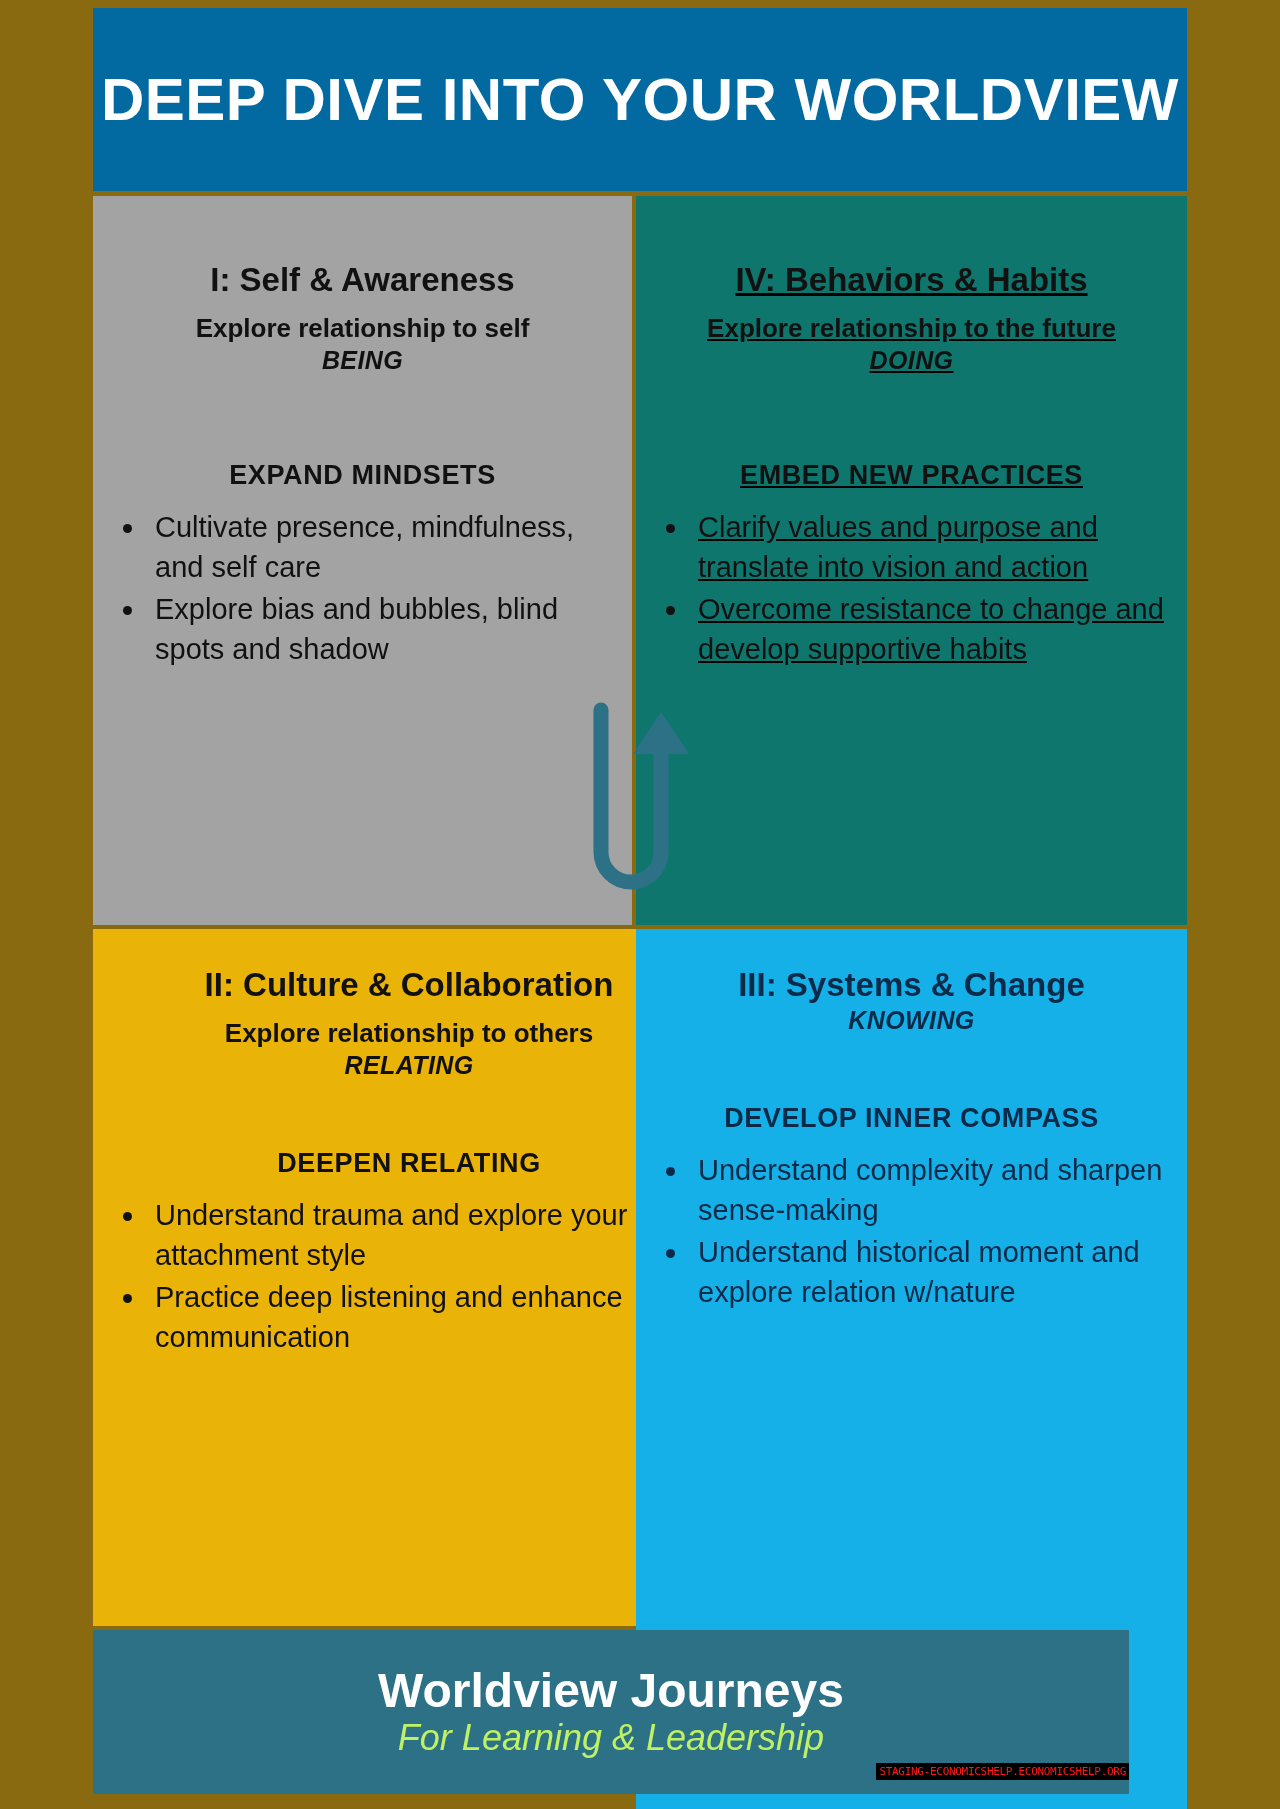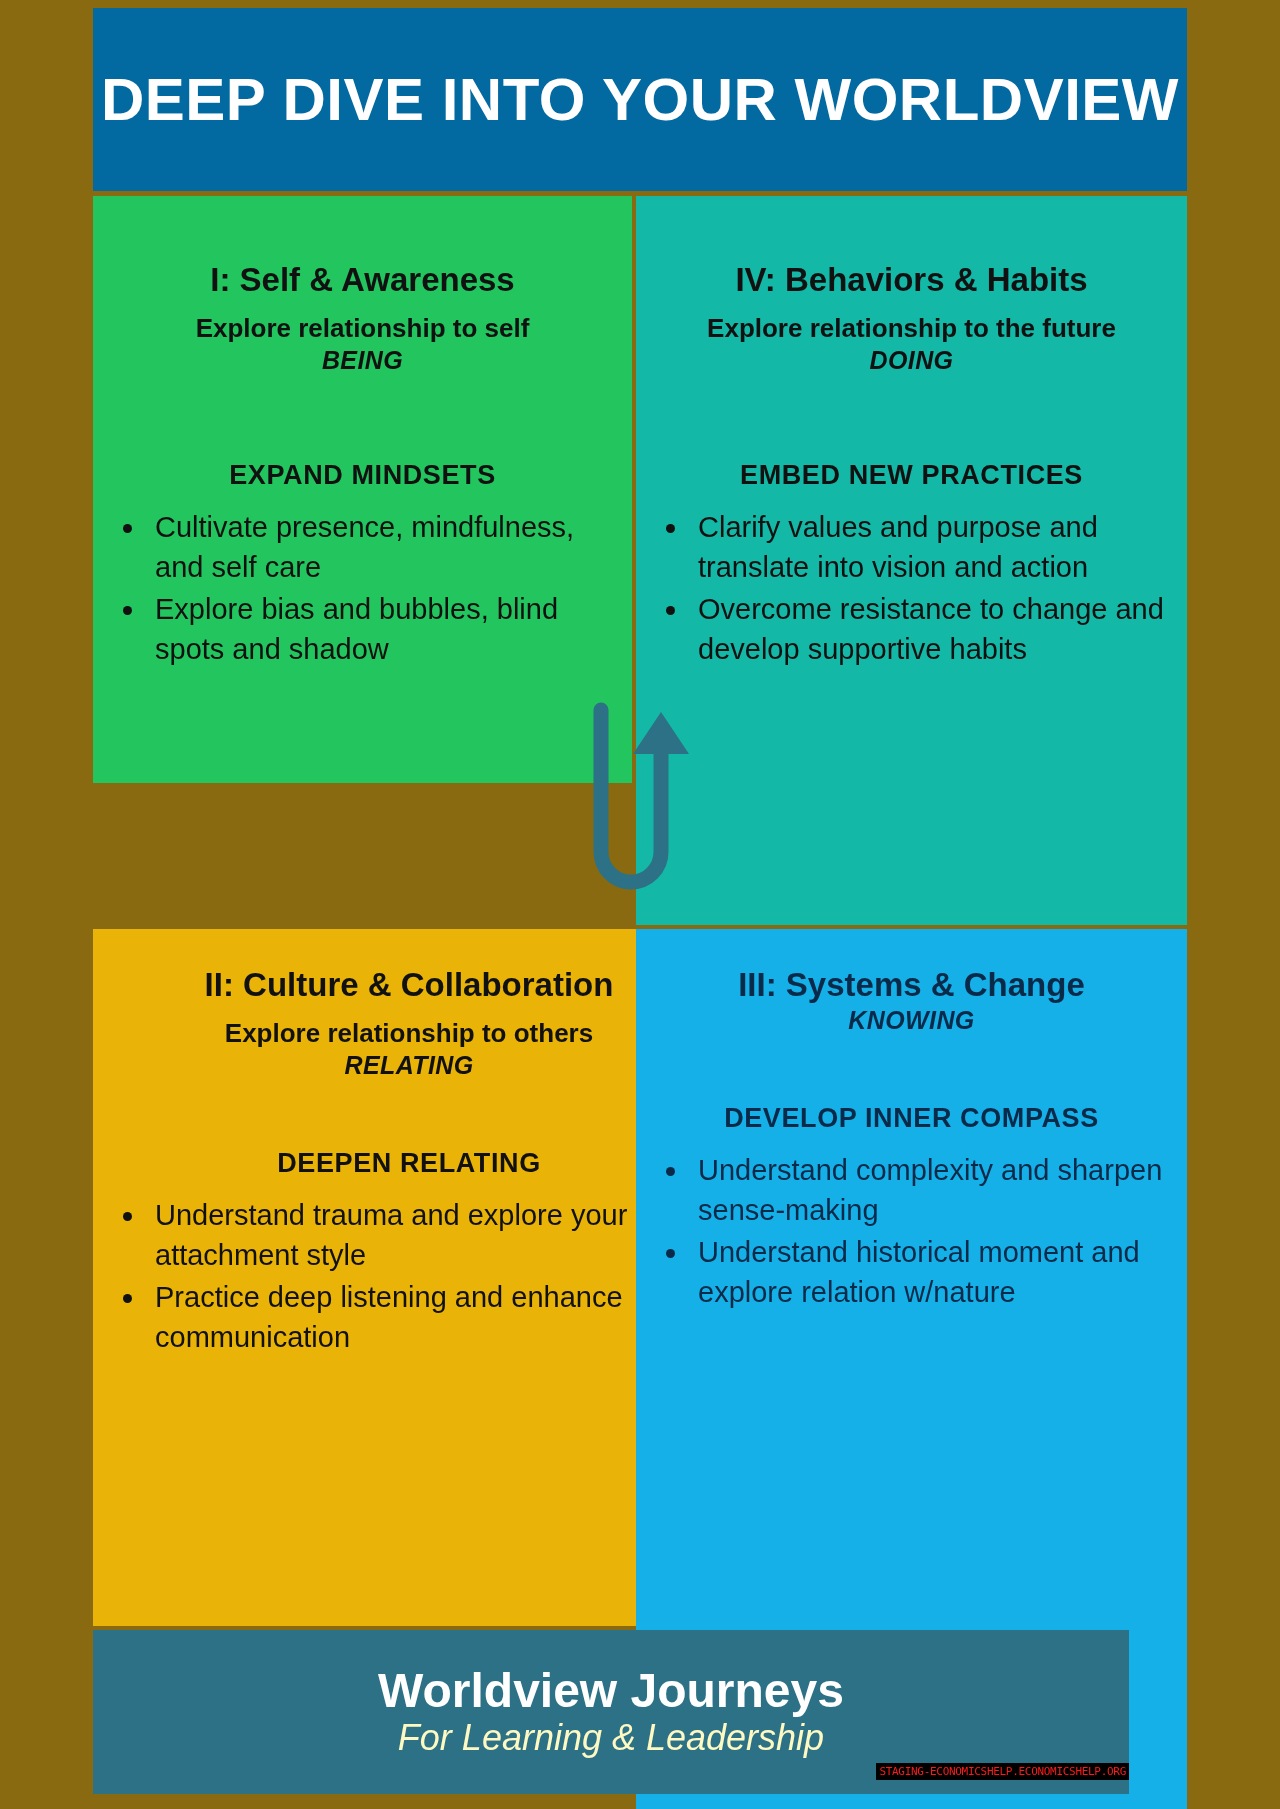--- a/index.html
+++ b/index.html
@@ -41,22 +41,22 @@
   .grid {
     position:absolute;
     left:8px; top:196px;
     width:1094px; height:1430px;
   }
   .quad {
     position:absolute;
     padding:0 18px;
     text-align:center;
   }
-  .q1 { left:0;    top:0;    width:539px; height:587px; background:#22c55e; }
-  .q4 { left:543px;top:0;    width:551px; height:729px; background:#14b8a6; }
+  .q1 { left:0;    top:0;    width:539px; height:729px; background:#a3a3a3; }
+  .q4 { left:543px;top:0;    width:551px; height:729px; background:#0f766e;text-decoration:underline; }
   .q2 { left:0;    top:733px;width:632px; height:697px; background:#eab308; }
   .q3 { left:543px;top:733px;width:551px; height:889px; background:#16b0e8; }
 
   .qtitle {
     font-size:33px;
     font-weight:bold;
     color:#111111;
     line-height:1.12;
     margin-top:66px;
   }
@@ -122,21 +122,21 @@
     align-items:center;
     justify-content:center;
   }
   .footer-title {
     color:#ffffff;
     font-size:48px;
     font-weight:bold;
     line-height:1.05;
   }
   .footer-sub {
-    color:#fef9c3;
+    color:#bef264;
     font-size:36px;
     font-style:italic;
     line-height:1.1;
     margin-top:2px;
   }
   .watermark {
     position:absolute;
     right:0px;
     bottom:14px;
     background:#000000;

